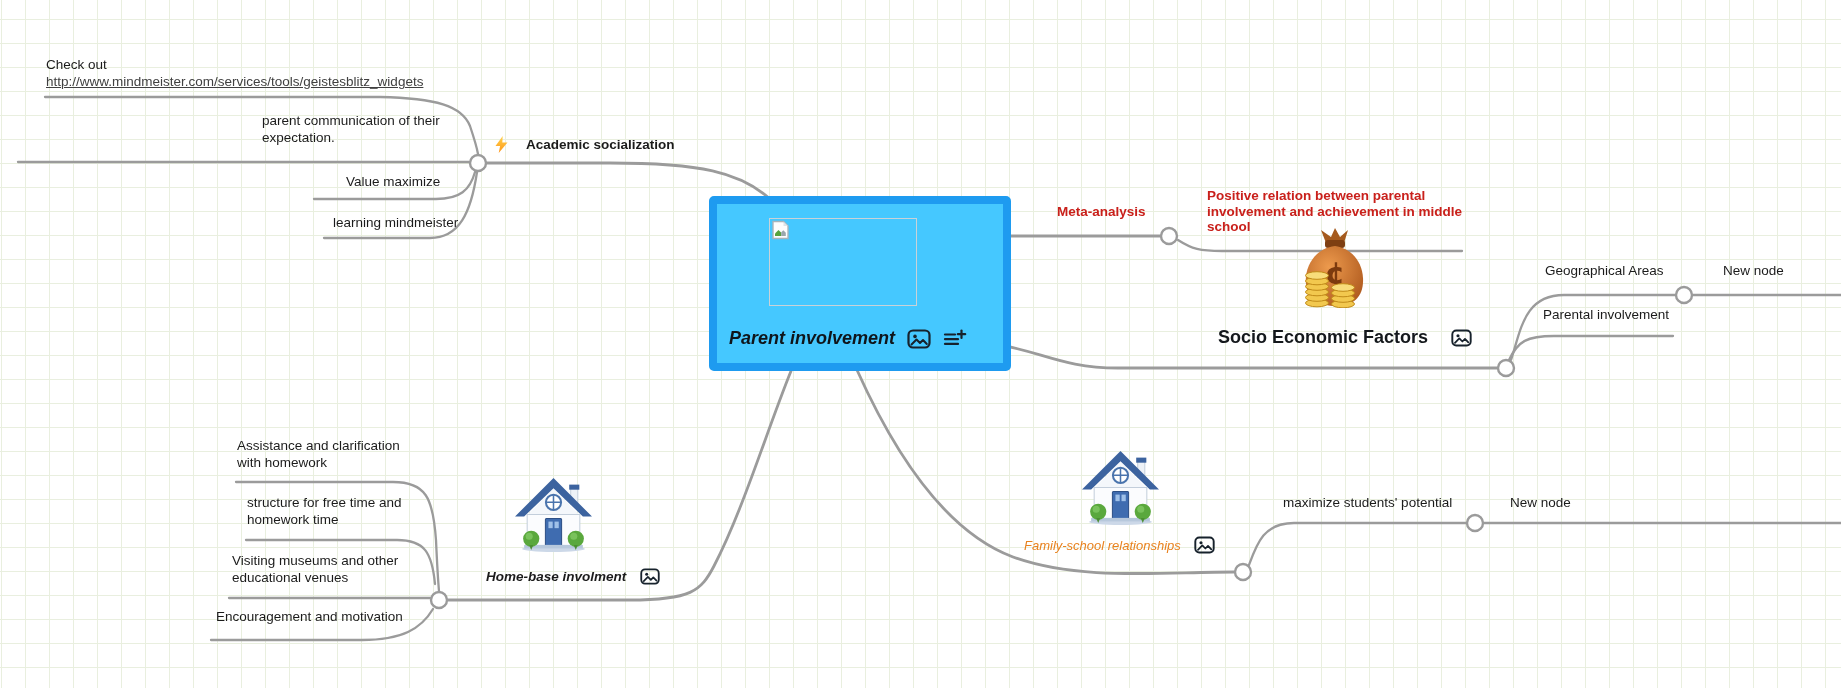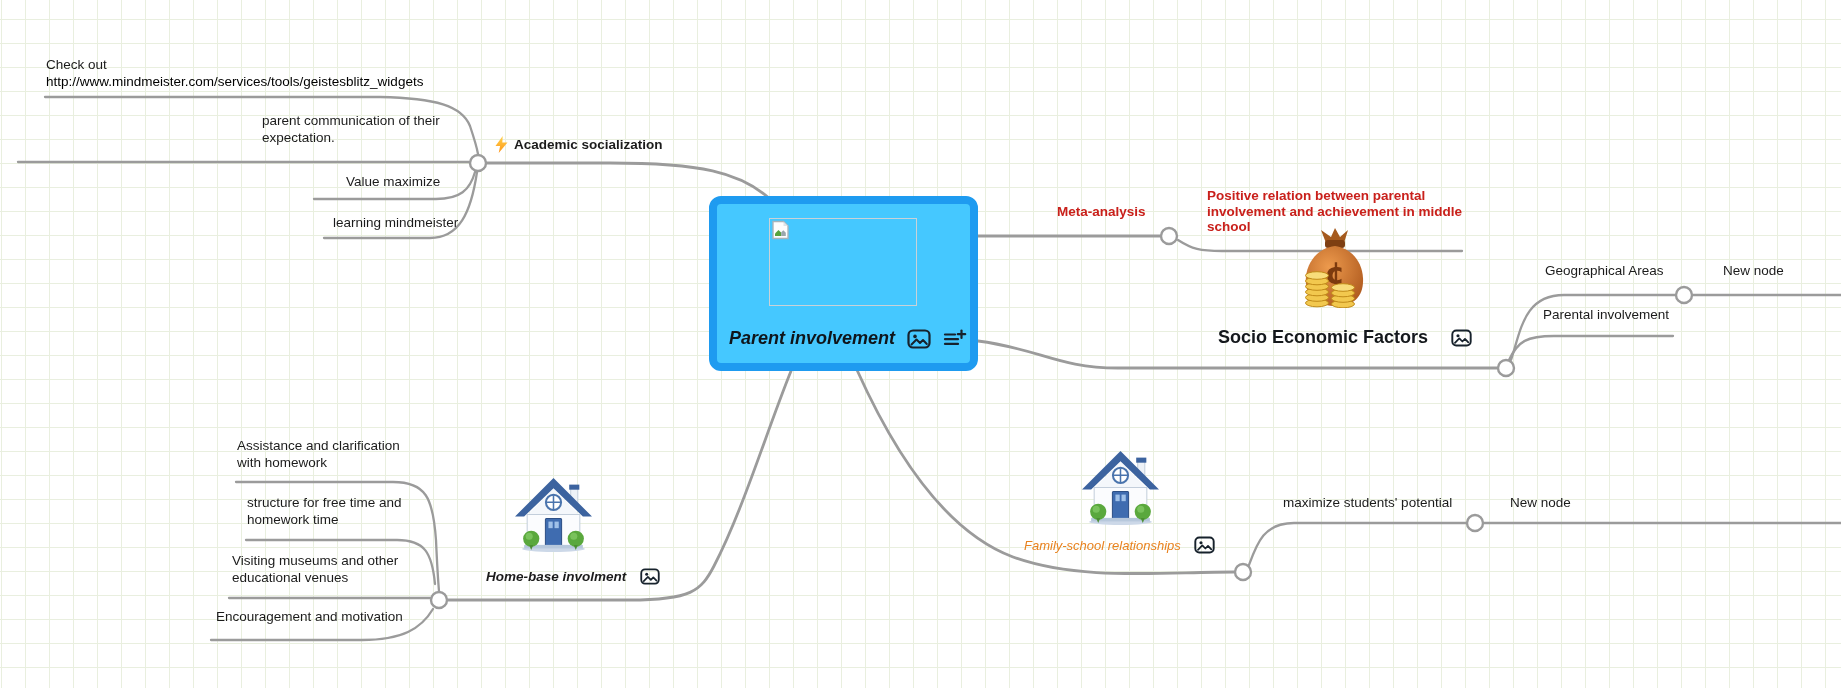--- a/index.html
+++ b/index.html
@@ -18,31 +18,31 @@
   .abs { position:absolute; }
   svg.wires { position:absolute; left:0; top:0; width:1841px; height:688px; }
   .wires path { fill:none; stroke:var(--line); stroke-linecap:round; }
   .wires .main { stroke-width:2.8px; }
   .wires .child { stroke-width:2.3px; }
   .wires circle { fill:#ffffff; stroke:var(--line); stroke-width:2.4px; }
 
   .t { position:absolute; font-size:13.5px; line-height:17px; color:#1b1b1b; white-space:nowrap; }
   .wrap { white-space:normal; }
   .bold { font-weight:bold; }
-  .link { color:#000000; }
+  .link { text-decoration:underline; color:#404040; }
   .red  { color:var(--red); font-weight:bold; line-height:15.5px; }
   .orange { color:var(--orange); font-style:italic; font-size:13px; }
   .bi { font-weight:bold; font-style:italic; }
   .row { position:absolute; display:flex; align-items:center; }
 
   .rootnode {
-    position:absolute; left:709px; top:196px; width:269px; height:175px;
+    position:absolute; left:709px; top:196px; width:302px; height:175px;
     background:var(--node-fill);
     border:8px solid var(--node-border);
-    border-radius:12px;
+    border-radius:5px;
   }
   .imgframe {
     position:absolute; left:52px; top:14px; width:148px; height:88px;
     border:1px solid #c9d2d8;
   }
   .titlerow { position:absolute; left:12px; top:124px; display:flex; align-items:center; gap:12px; }
   .title { font-size:18px; font-weight:bold; font-style:italic; color:#0f151b; }
 
   .biglabel { font-size:18px; font-weight:bold; color:#14181c; }
   .nodeicon { color:#17222c; flex:0 0 auto; }
@@ -156,21 +156,21 @@
 
 <div class="t" style="left:46px; top:56px;">
   <span>Check out</span><br>
   <a class="link">http://www.mindmeister.com/services/tools/geistesblitz_widgets</a>
 </div>
 
 <div class="row" style="left:495px; top:136px; gap:6px;">
   <svg class="nodeicon" width="13" height="17">
       <use href="#sym-bolt"></use>
     </svg>
-  <span class="t bold" style="position:static;">Academic socialization</span>
+  <span class="t bold" style="position:static;margin-left:12px;">Academic socialization</span>
 </div>
 
 <div class="t wrap" style="left:262px; top:112px; width:192px;">parent communication of their expectation.</div>
 <div class="t" style="left:346px; top:173px;">Value maximize</div>
 <div class="t" style="left:333px; top:214px;">learning mindmeister</div>
 
 <div class="rootnode">
   <div class="imgframe">
     <svg width="20" height="20" style="position:absolute; left:1px; top:1px;">
         <use href="#sym-broken"></use>

